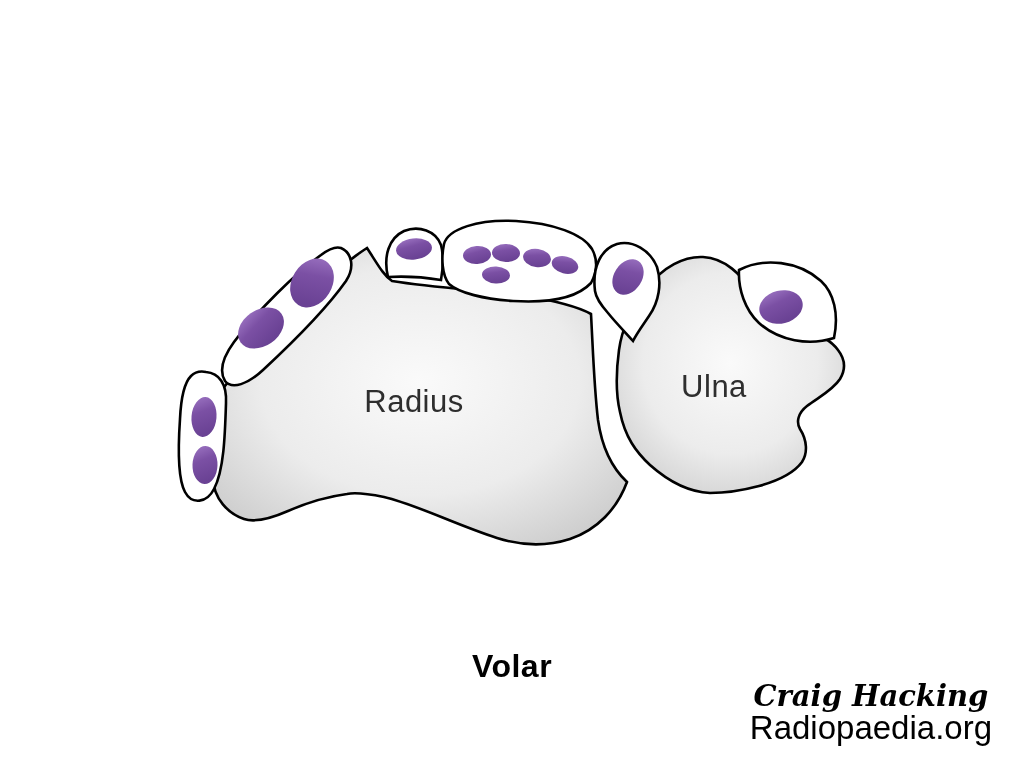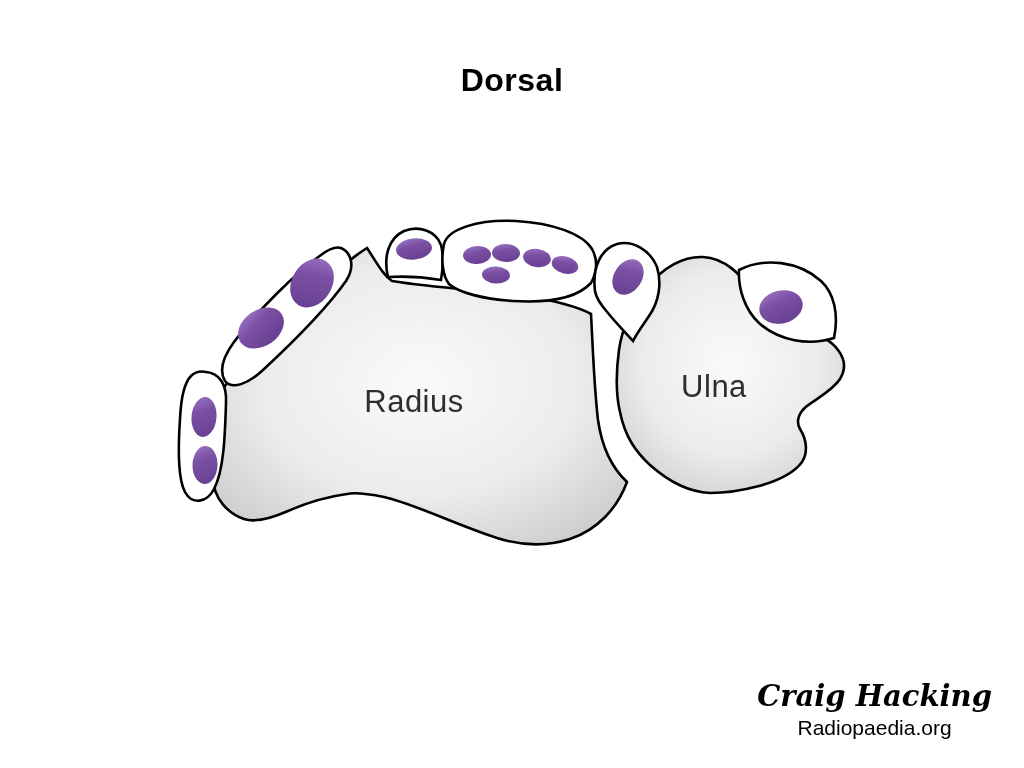--- a/index.html
+++ b/index.html
@@ -48,31 +48,30 @@
     font-size:29px;
     line-height:34px;
     white-space:nowrap;
   }
   .attr-license{
     font-size:16px;
     line-height:19px;
     white-space:nowrap;
   }
   .attr-site{
-    font-size:21px;
+    font-size:33px;
     line-height:29px;
     white-space:nowrap;
   }
 </style>
 </head>
 <body>
 
 <div class="page">
 
-  <div class="orient-label orient-top">Dorsal</div>
 
   <svg class="diagram-svg" viewBox="0 0 1024 768">
     <defs>
       <radialGradient id="boneGrad" cx="50%" cy="45%" r="70%">
         <stop offset="0%" stop-color="#fafafa"></stop>
         <stop offset="55%" stop-color="#ececec"></stop>
         <stop offset="100%" stop-color="#c7c7c7"></stop>
       </radialGradient>
       <linearGradient id="tendonGrad" x1="0" y1="0" x2="0.3" y2="1">
         <stop offset="0%" stop-color="#9e76c4"></stop>
@@ -126,19 +125,20 @@
       <ellipse class="tendon" cx="565" cy="265" rx="13.5" ry="8.5" transform="rotate(14 565 265)"></ellipse>
       <ellipse class="tendon" cx="496" cy="275" rx="14" ry="8.5" transform="rotate(3 496 275)"></ellipse>
       <ellipse class="tendon" cx="628" cy="277" rx="14" ry="19" transform="rotate(33 628 277)"></ellipse>
       <ellipse class="tendon" cx="781" cy="307" rx="22" ry="16.5" transform="rotate(-14 781 307)"></ellipse>
     </g>
 
     <text class="bone-label" x="414" y="412" text-anchor="middle">Radius</text>
     <text class="bone-label" x="714" y="397" text-anchor="middle">Ulna</text>
   </svg>
 
+  <div class="orient-label orient-bottom">Volar</div>
 
   <div class="attribution">
     <div class="attr-author">Craig Hacking</div>
     <div class="attr-site">Radiopaedia.org</div>
   </div>
 
 </div>
 
 </body></html>

